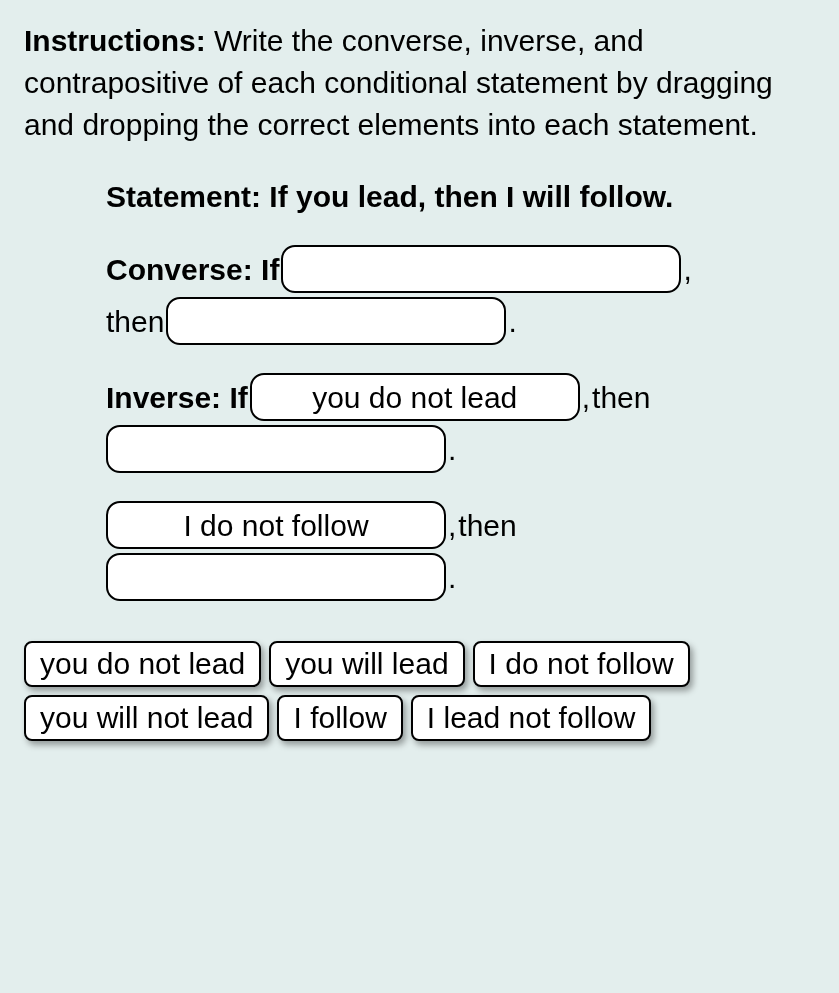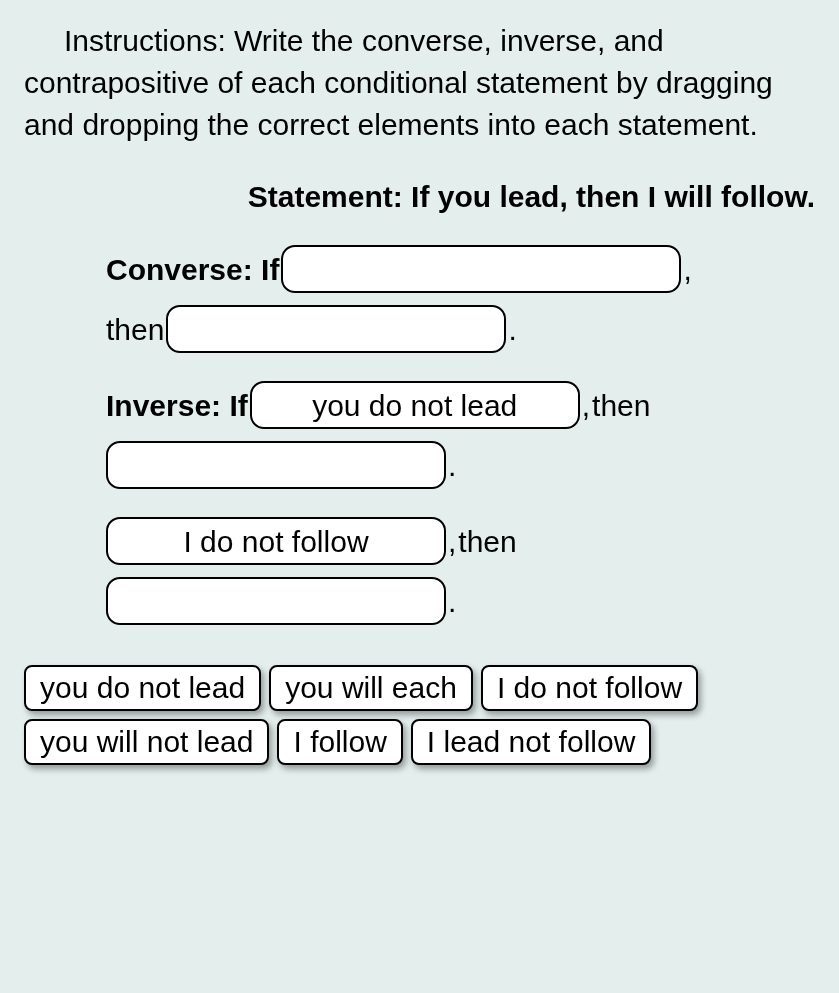--- a/index.html
+++ b/index.html
@@ -14,42 +14,40 @@
       height: 993px;
       padding: 20px 24px;
       color: #000;
     }
     .instructions {
       font-size: 30px;
       line-height: 1.4;
       margin-bottom: 28px;
     }
     .instructions strong {
-      font-weight: 400;
-      margin-left: 40px;
+      font-weight: 700;
     }
     .content {
       padding-left: 82px;
       font-size: 30px;
       line-height: 1.5;
-      text-align: right;
     }
     .statement-line {
       font-weight: 700;
       margin-bottom: 26px;
     }
     .form-block {
       margin-bottom: 28px;
     }
     .form-row {
       display: flex;
       align-items: center;
       flex-wrap: wrap;
       gap: 16px 2px;
-      margin-bottom: 12px;
+      margin-bottom: 4px;
     }
     .label-text {
       font-weight: 700;
     }
     .drop-slot {
       display: inline-flex;
       align-items: center;
       justify-content: center;
       background: #fff;
       border: 2px solid #000;
@@ -143,18 +141,18 @@
     <div class="form-row">
       <span class="drop-slot small"></span>
         <span class="punct">.</span>
     </div>
   </div>
 
 </div>
 
 <div class="drag-pool">
   <div class="drag-item">you do not lead</div>
-  <div class="drag-item">you will each</div>
+  <div class="drag-item">you will lead</div>
   <div class="drag-item">I do not follow</div>
   <div class="drag-item">you will not lead</div>
   <div class="drag-item">I follow</div>
   <div class="drag-item">I lead not follow</div>
 </div>
 
 </body></html>

